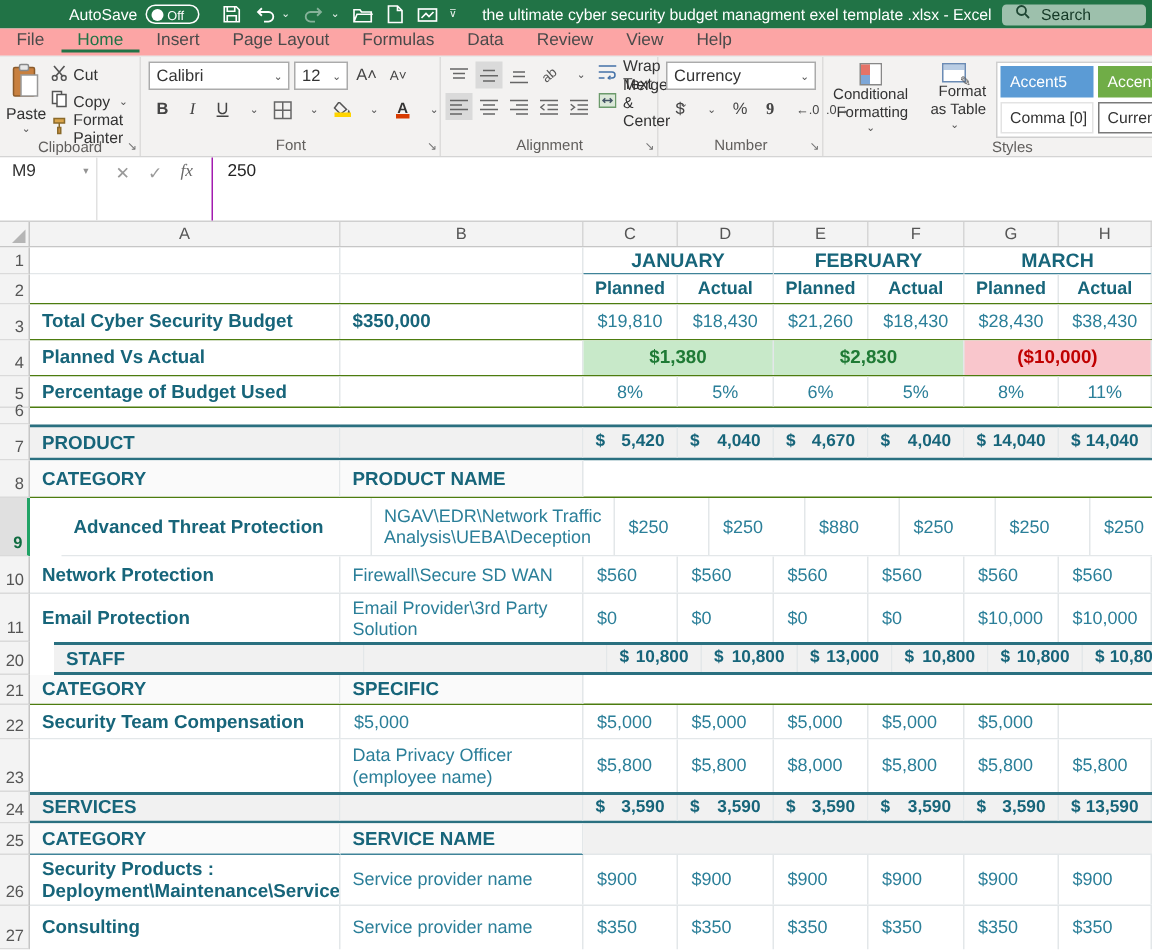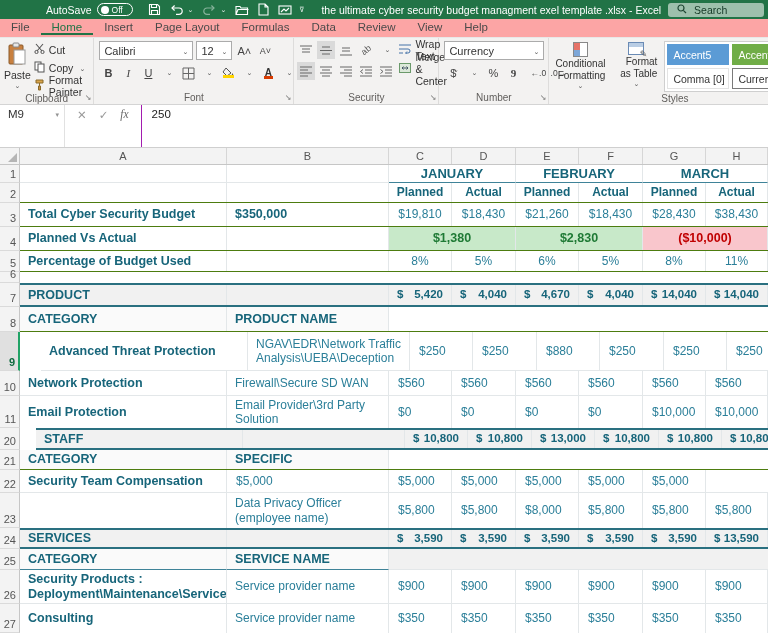--- a/index.html
+++ b/index.html
@@ -38,21 +38,21 @@
     gap:1px;padding:2px 3px;line-height:1.15;cursor:pointer;color:#333}
   .dd::after{content:"⌄";font-size:7px;color:#555;margin-left:2px;vertical-align:1px}
   .ddb::after{content:"⌄";font-size:7px;color:#555;display:block;margin-top:0}
   .smallrow{display:flex;flex-direction:column;gap:3px;padding-top:2px}
   .smallbtn{display:flex;align-items:center;gap:4px;font-size:10.5px;cursor:pointer;height:15px}
   .select{background:#fff;border:1px solid #ababab;height:19px;display:flex;align-items:center;
     justify-content:space-between;padding:0 4px;font-size:11px;cursor:pointer}
   .mini{display:flex;align-items:center;justify-content:center;height:18px;min-width:18px;
     padding:0 2px;cursor:pointer;color:#444;font-size:11px}
   .mini.on{background:#dadada}
-  .fontrow{display:flex;align-items:center;gap:3px}
+  .fontrow{display:flex;align-items:flex-start;gap:3px}
   .iconrow{display:flex;align-items:center;gap:2px;margin-top:4px}
   .ic-b::before{content:"B";font-weight:bold}
   .ic-i::before{content:"I";font-style:italic;font-family:"Liberation Serif",serif}
   .ic-u::before{content:"U";text-decoration:underline}
   .ic-fup::before{content:"A˄";font-size:11px}
   .ic-fdn::before{content:"A˅";font-size:9px}
   .bar-y{display:inline-block;width:11px;height:3px;background:#ffd400;margin-top:-2px}
   .bar-r{display:inline-block;width:9px;height:3px;background:#d83b01;margin-top:-2px}
   .colA{display:flex;flex-direction:column;align-items:center;line-height:1;font-size:10px;font-weight:bold}
   .ic-cur::before{content:"$"} .ic-pct::before{content:"%"} .ic-com::before{content:"9";font-family:"Liberation Serif",serif;font-weight:bold}
@@ -340,21 +340,21 @@
         <div class="smallbtn">
           <span><svg width="12" height="10" viewBox="0 0 12 10">
                 <rect x="0.5" y="0.5" width="11" height="9" fill="#dbe8d9" stroke="#6b9a6b"></rect>
                 <path d="M3 5h6 M4.5 3.5 L3 5l1.5 1.5 M7.5 3.5 L9 5 7.5 6.5" stroke="#456" fill="none"></path>
               </svg></span>
           <span>Merge &amp; Center</span>
           <span class="dd"></span>
         </div>
       </div>
     </div>
-    <div class="glabel">Security</div>
+    <div class="glabel">Alignment</div>
     <span class="launcher">↘</span>
   </div>
 
   <div class="group" style="width:110px">
     <div class="gbody" style="flex-direction:column;align-items:stretch;padding:1px 4px 0">
       <div class="select" style="width:100px">
         <span>Currency</span>
         <span class="dd"></span>
       </div>
       <div class="iconrow">

